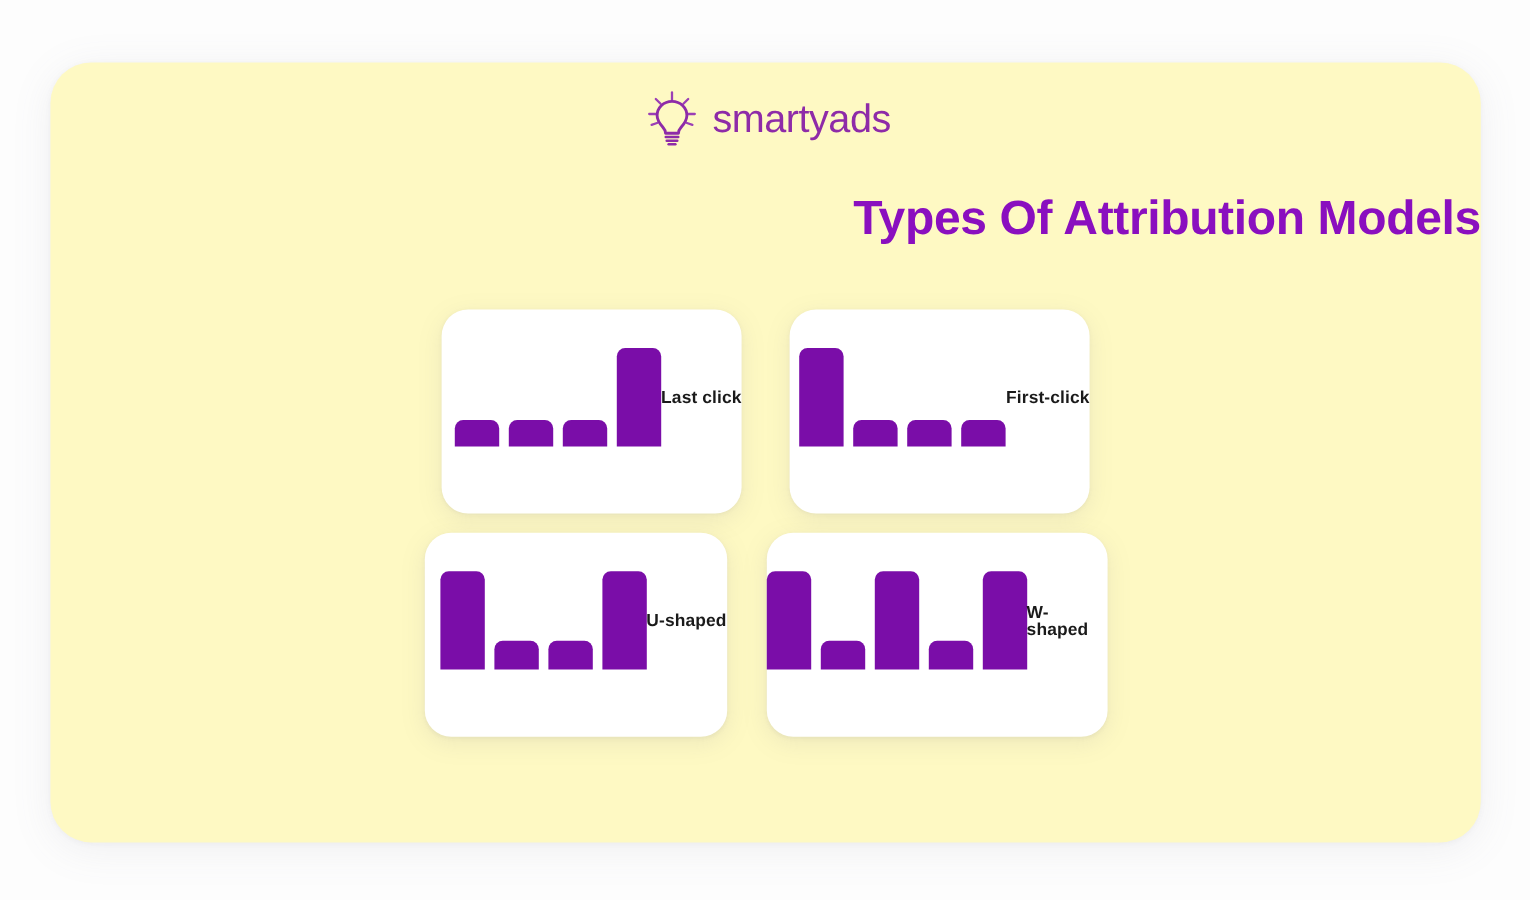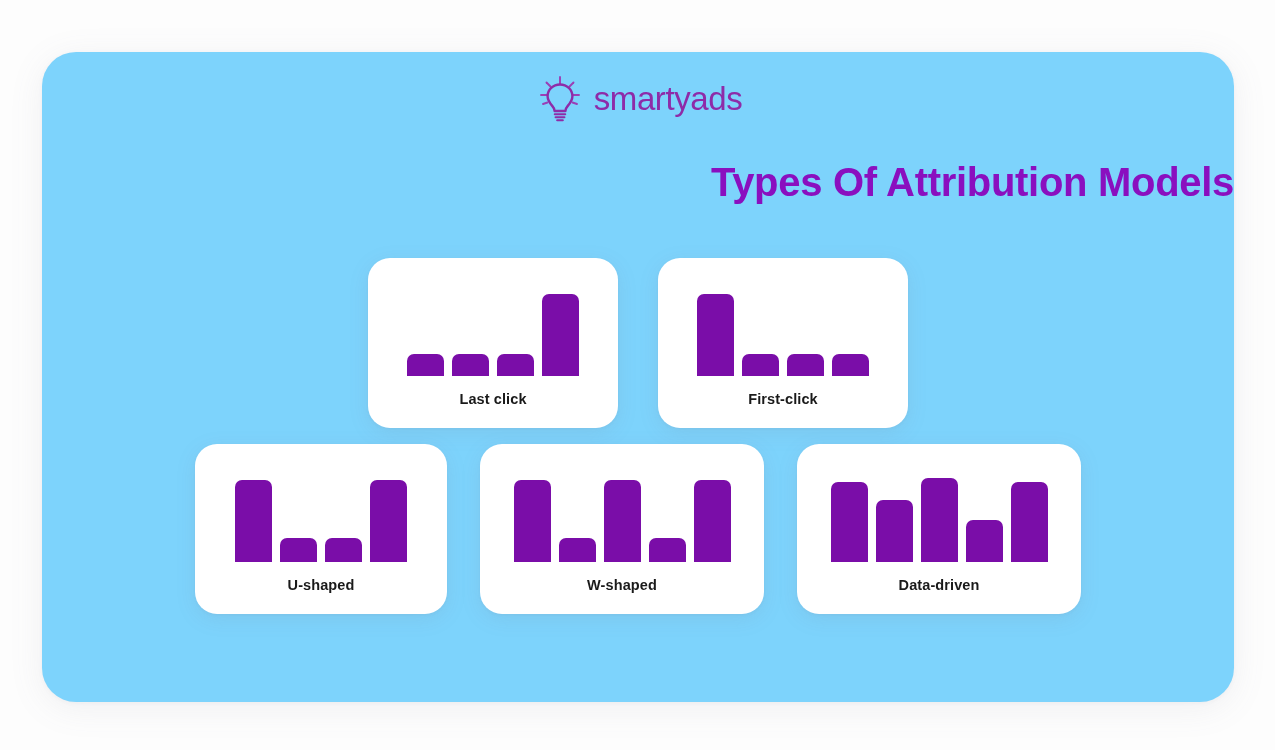--- a/index.html
+++ b/index.html
@@ -19,21 +19,21 @@
     background: #fdfdfd;
   }
 
   
   .panel {
     position: absolute;
     left: 42px;
     top: 52px;
     width: 1192px;
     height: 650px;
-    background: #7dd3fc;
+    background: #fef9c3;
     border-radius: 34px;
     box-shadow: 0 6px 34px rgba(120,120,140,0.10),
                 0 1px 4px rgba(120,120,140,0.06);
   }
 
   
   .logo-row {
     position: absolute;
     left: 0;
     top: 16px;
@@ -76,21 +76,21 @@
   }
   .row-1 { left: 0; top: 206px; width: 100%; gap: 40px; }
   .row-2 { left: 0; top: 392px; width: 100%; gap: 33px; }
 
   .card {
     background: #ffffff;
     border-radius: 22px;
     box-shadow: 0 5px 20px rgba(120,120,140,0.13),
                 0 1px 3px rgba(120,120,140,0.07);
     display: flex;
-    flex-direction: column;
+    flex-direction: row;
     align-items: center;
     justify-content: flex-end;
     padding: 0 0 22px 0;
   }
   .card-r1 { width: 250px; height: 170px; }
   .card-r2 { width: 252px; height: 170px; }
   .card-w  { width: 284px; }
 
   .bars {
     display: flex;
@@ -186,27 +186,17 @@
         <div class="bars">
           <div class="bar" style="width:37px;height:82px"></div>
           <div class="bar" style="width:37px;height:24px"></div>
           <div class="bar" style="width:37px;height:82px"></div>
           <div class="bar" style="width:37px;height:24px"></div>
           <div class="bar" style="width:37px;height:82px"></div>
         </div>
         <div class="card-label">W-shaped</div>
       </div>
 
-      <div class="card card-r2 card-w">
-        <div class="bars">
-          <div class="bar" style="width:37px;height:80px"></div>
-          <div class="bar" style="width:37px;height:62px"></div>
-          <div class="bar" style="width:37px;height:84px"></div>
-          <div class="bar" style="width:37px;height:42px"></div>
-          <div class="bar" style="width:37px;height:80px"></div>
-        </div>
-        <div class="card-label">Data-driven</div>
-      </div>
 
     </div>
 
   </div>
 </div>
 
 </body></html>

